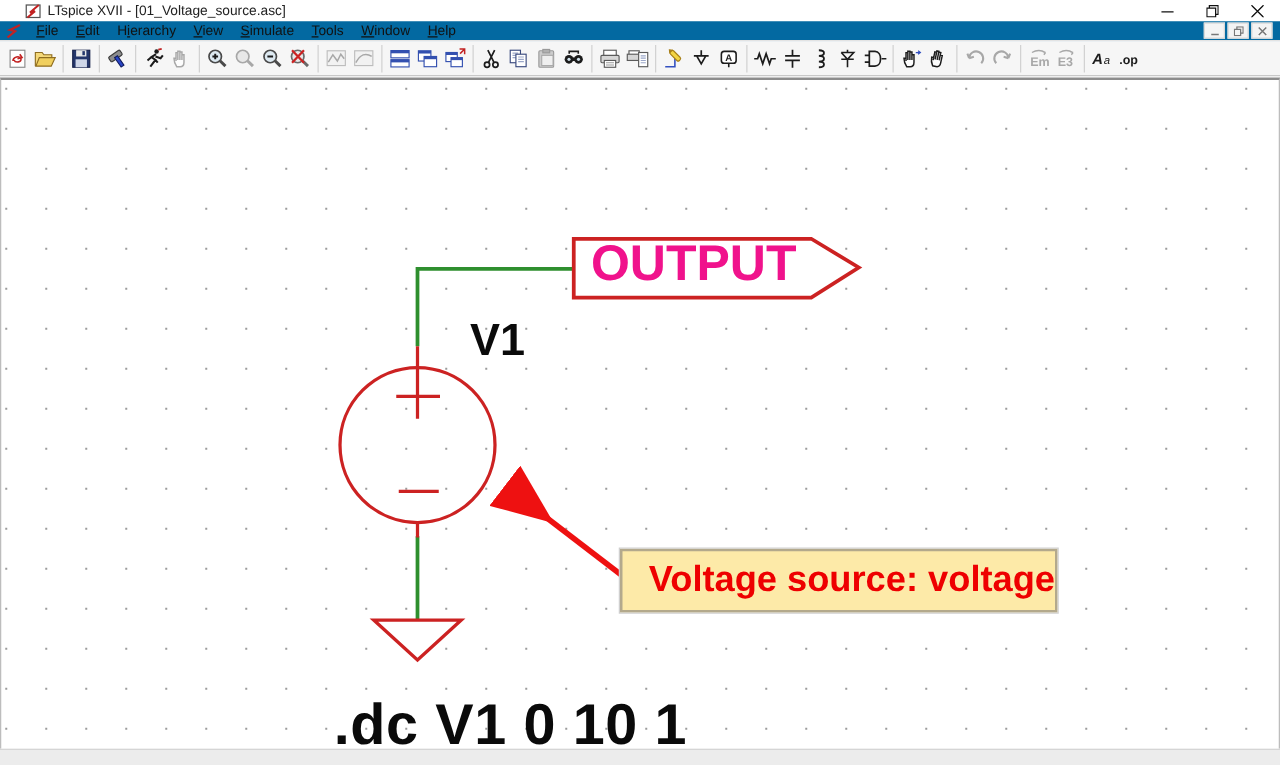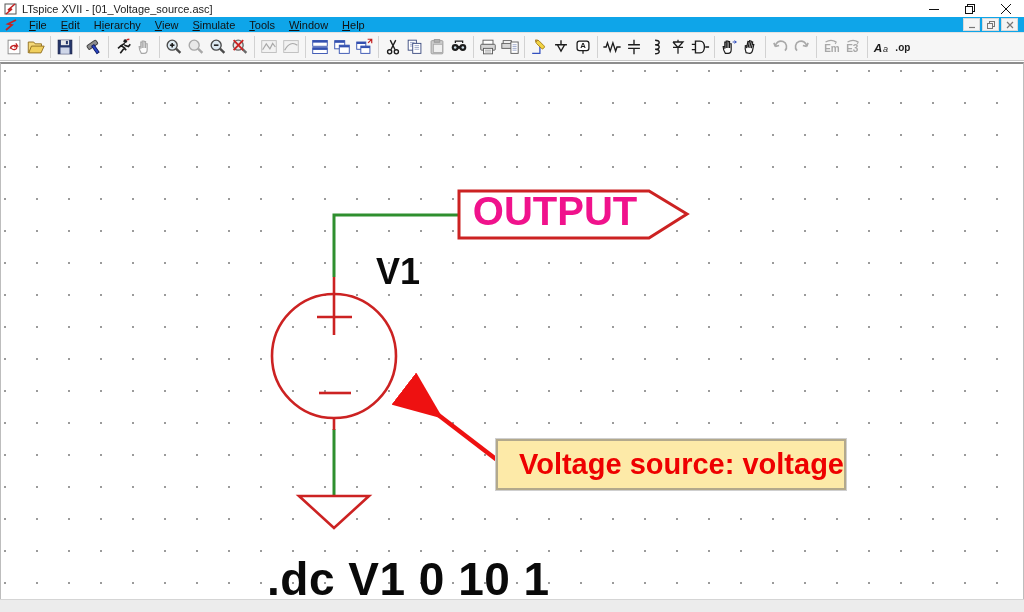--- a/index.html
+++ b/index.html
@@ -1,27 +1,27 @@
 <!DOCTYPE html>
 <html style="--wire: #2e8f2e; --sym: #cc2222; --pink: #f0128c; --arrow: #ee1111; --annred: #ee0000; --annbg: #fdeaa8; --annbr: #b3a98c;"><head>
 <meta charset="utf-8">
 <style>
   * { margin:0; padding:0; box-sizing:border-box; }
   html,body { width:1024px; height:612px; overflow:hidden; }
   body { font-family:"Liberation Sans", sans-serif; background:#fff; position:relative; }
 
   
-  .titlebar { height:17px; background:#fff; display:flex; align-items:center; padding-left:4px; }
+  .titlebar { height:17px; background:#fff; display:flex; align-items:center; padding-left:20px; }
   .titlebar .app-icon { width:14px; height:12px; margin-right:4px; }
   .titlebar .title { font-size:11px; color:#222; flex:1; }
   .win-controls { display:flex; height:17px; }
   .win-btn { width:36px; height:17px; display:flex; align-items:center; justify-content:center; cursor:default; }
 
   
-  .menubar { height:16px; background:#0ea5e9; display:flex; align-items:center; border-bottom:1px solid #e3e3e3; padding-left:3px; }
+  .menubar { height:16px; background:#0369a1; display:flex; align-items:center; border-bottom:1px solid #e3e3e3; padding-left:3px; }
   .menubar .doc-icon { width:13px; height:12px; margin:0 4px 0 2px; }
   .menu-item { font-size:11px; color:#111; padding:1px 7px; cursor:default; }
   .menu-item u { text-decoration:underline; }
   .mdi-controls { margin-left:auto; display:flex; gap:2px; padding-right:6px; }
   .mdi-btn { width:17px; height:13px; display:flex; align-items:center; justify-content:center; border:1px solid #d9d9d9; background:#f4f4f4; }
 
   
   .toolbar { height:28px; background:#f6f6f6; display:flex; align-items:center; padding-left:3px; border-bottom:1px solid #c8c8c8; }
   .tb-btn { width:22px; height:24px; display:flex; align-items:center; justify-content:center; border:1px solid transparent; }
   .tb-sep { width:1px; height:22px; background:#d2d2d2; margin:0 3px; }

